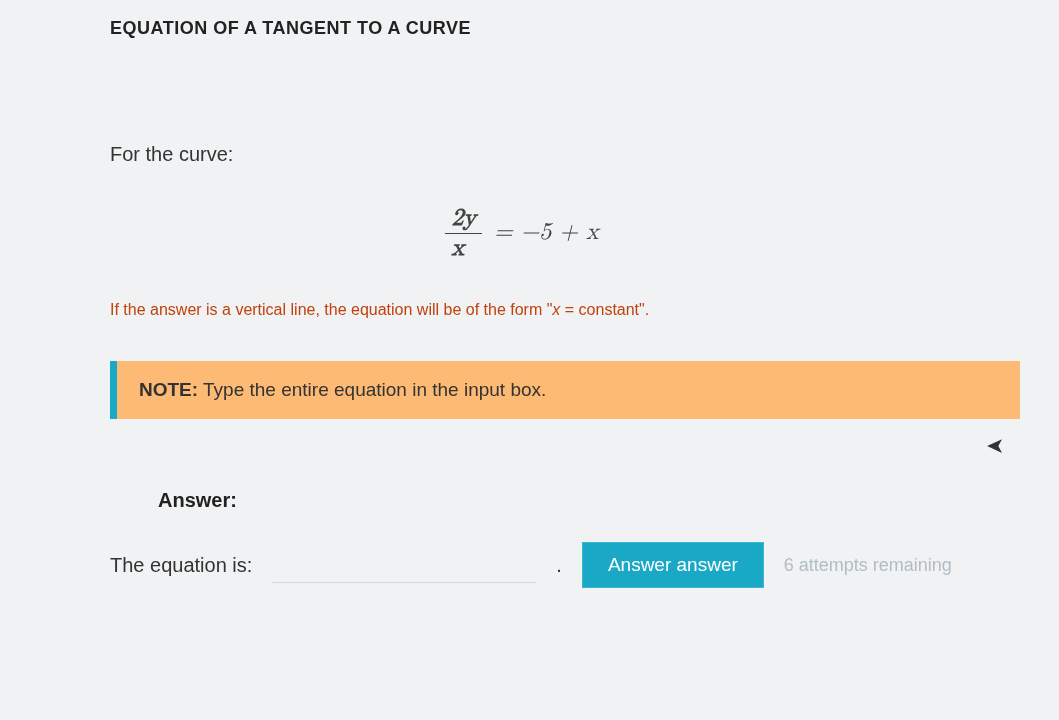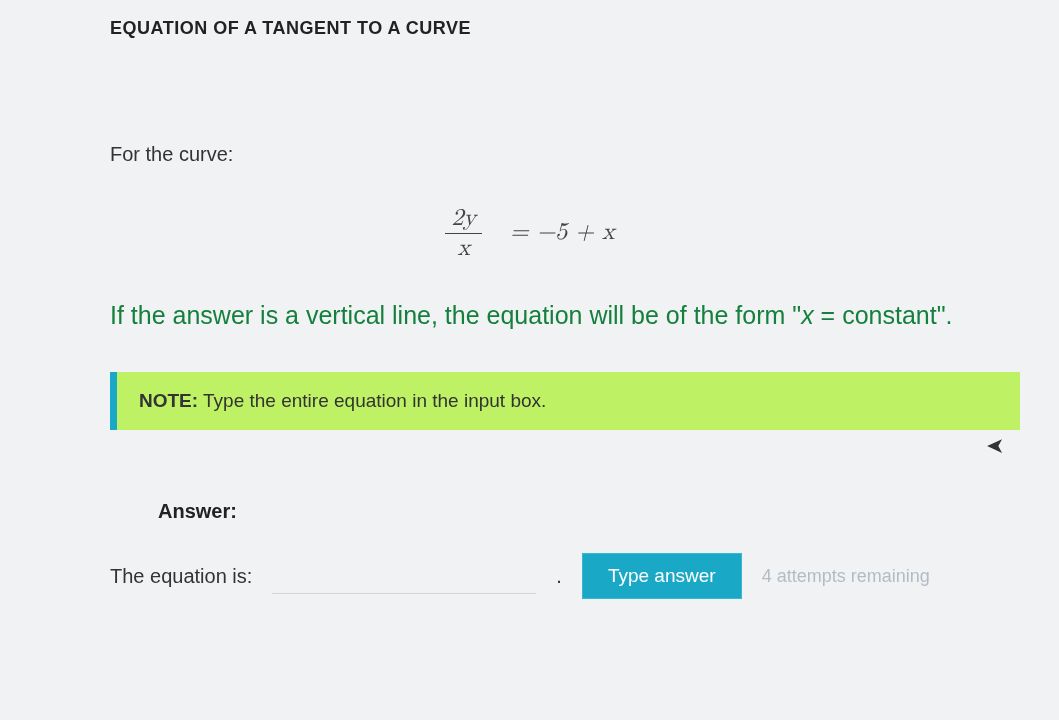--- a/index.html
+++ b/index.html
@@ -32,22 +32,23 @@
     margin: 40px 0 40px 0;
     text-align: center;
     width: 820px;
     font-family: "Latin Modern Math", "STIX Two Math", "Cambria Math", Georgia, serif;
     font-size: 24px;
     color: #444;
   }
   .frac {
     display: inline-block;
     vertical-align: middle;
-    text-align: center;
-    margin: 0 20px;
+    text-align: left;
+    margin: 0 4px;
+    font-weight: bold;
   }
   .frac .num {
     display: block;
     border-bottom: 1.5px solid #444;
     padding: 0 6px 2px 6px;
     line-height: 1.05;
   }
   .frac .den {
     display: block;
     padding: 2px 6px 0 6px;
@@ -82,35 +83,35 @@
   .smallfrac .den {
     display: block;
     padding: 0 3px;
     line-height: 1;
   }
   .paren {
     font-size: 30px;
     vertical-align: -6px;
   }
   .hint {
-    font-size: 25px;
-    color: #15803d;
+    font-size: 16px;
+    color: #c2410c;
     margin-top: 38px;
   }
   .cursor {
     position: absolute;
     top: 433px;
     right: 55px;
     font-size: 22px;
     color: #333;
     transform: scaleX(-1);
   }
   .note-box {
     margin-top: 42px;
-    background: #bef264;
+    background: #fdba74;
     border-left: 7px solid #1aa8c7;
     padding: 18px 22px;
     width: 910px;
     box-sizing: border-box;
     font-size: 19px;
     color: #333;
   }
   .note-box .note-label { font-weight: bold; }
   .answer-heading {
     margin-top: 70px;
@@ -184,16 +185,16 @@
   <div class="note-box">
     <span class="note-label">NOTE:</span><span> Type the entire equation in the input box.</span>
   </div>
 
   <div class="answer-heading">Answer:</div>
 
   <div class="answer-row">
     <span class="answer-label">The equation is:</span>
     <input class="answer-input" type="text" value="" style="">
     <span class="dot">.</span>
-    <button class="check-btn">Type answer</button>
-    <span class="attempts">4 attempts remaining</span>
+    <button class="check-btn">Answer answer</button>
+    <span class="attempts">6 attempts remaining</span>
   </div>
 </div>
 
 </body></html>

